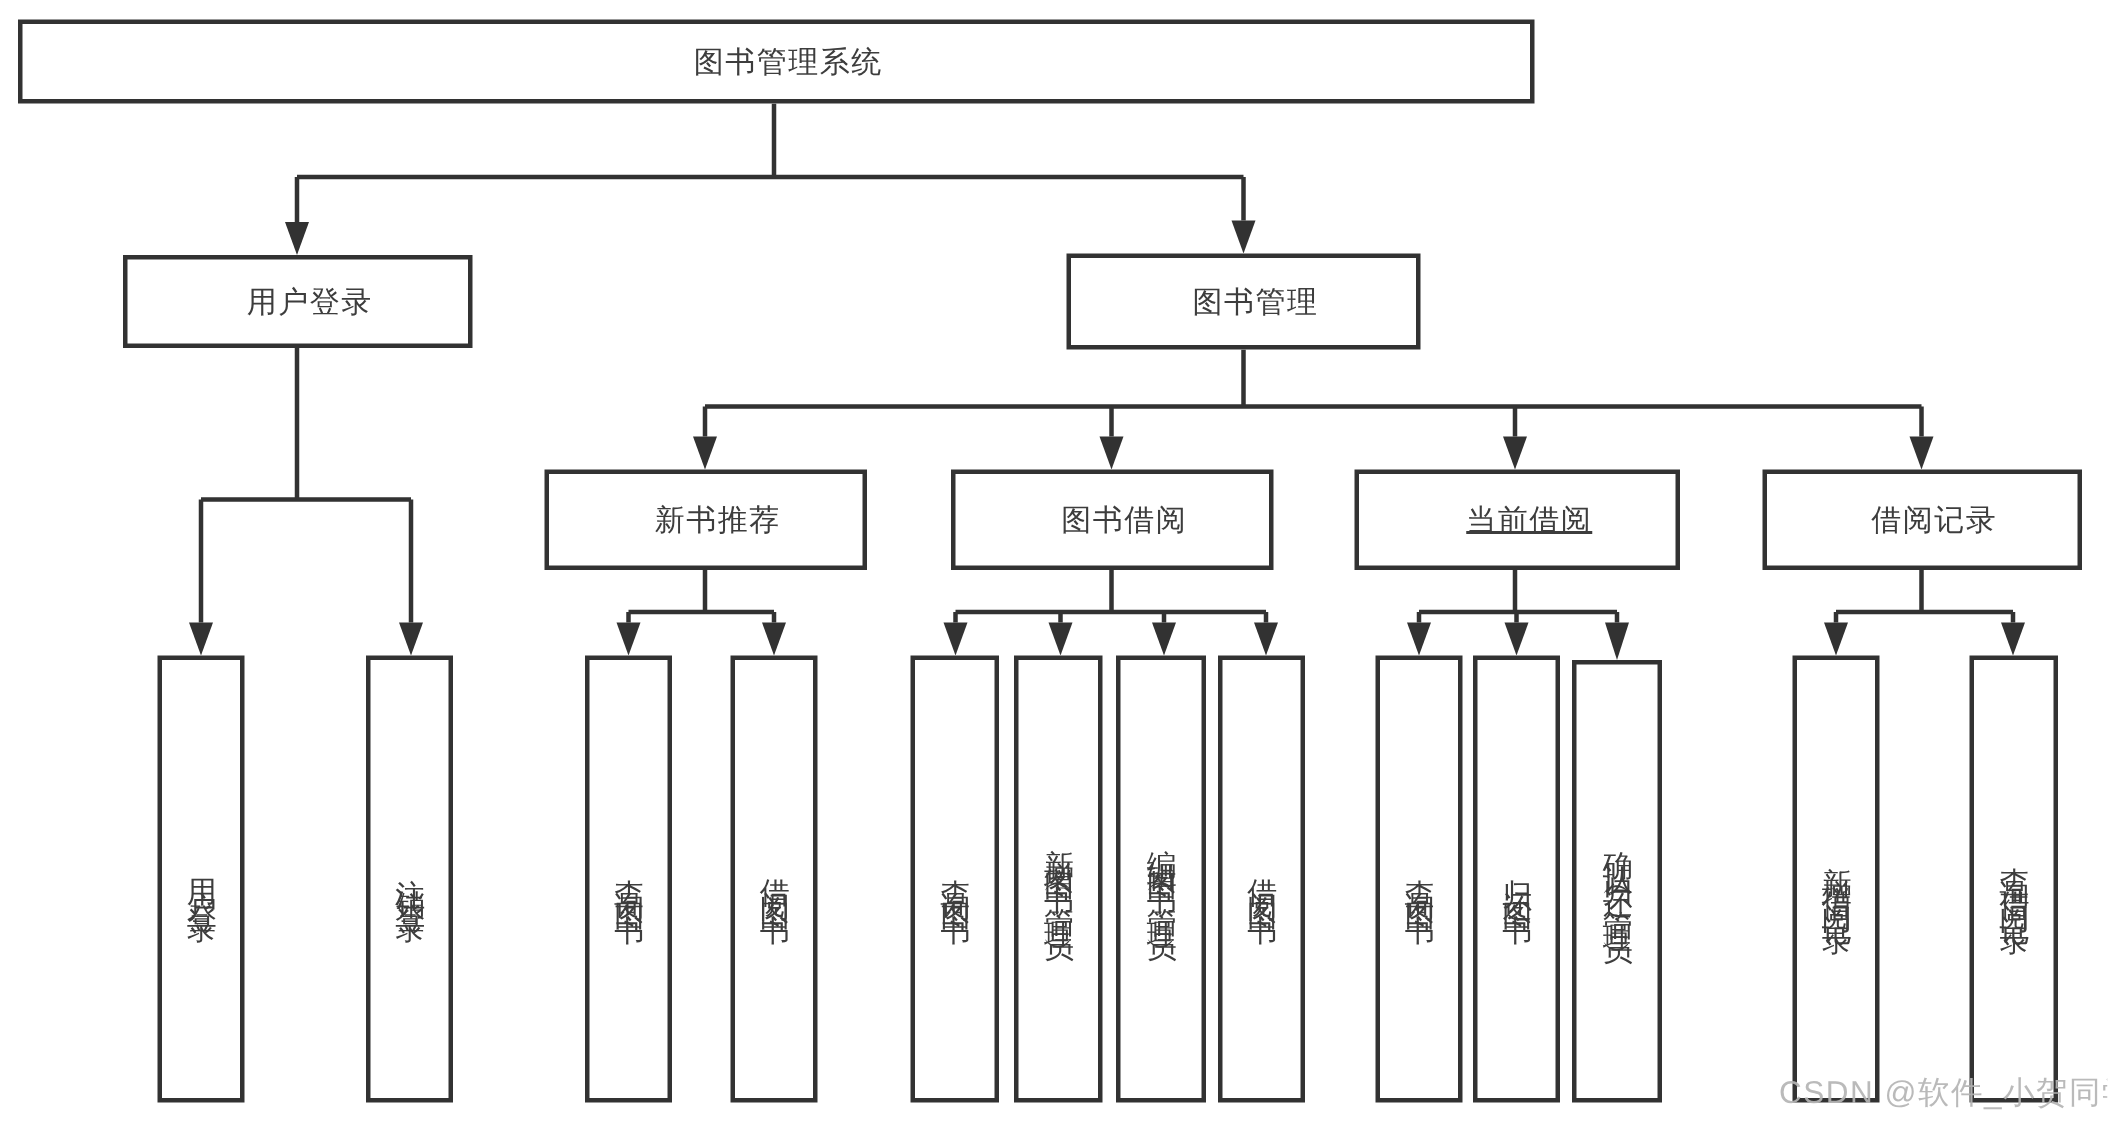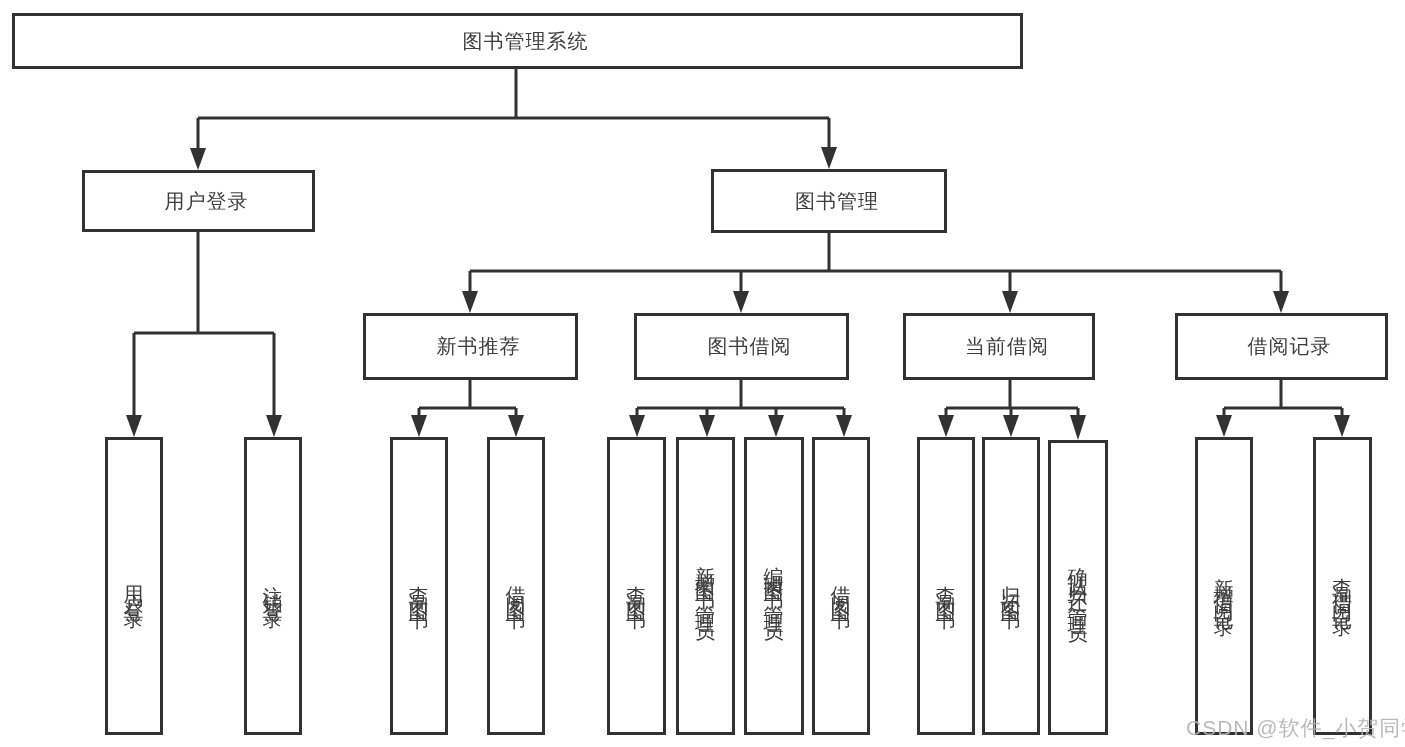--- a/index.html
+++ b/index.html
@@ -38,21 +38,21 @@
     white-space: nowrap;
   }
   
   #n-root   { left: 12px;  top: 13px;  width: 1011px; height: 56px; }
   
   #n-login  { left: 82px;  top: 170px; width: 233px; height: 62px; }
   #n-mgmt   { left: 711px; top: 169px; width: 236px; height: 64px; }
   
   #n-nb     { left: 363px;  top: 313px; width: 215px; height: 67px; }
   #n-bb     { left: 634px;  top: 313px; width: 215px; height: 67px; }
-  #n-cb     { left: 903px;  top: 313px; width: 192px; height: 67px; }
+  #n-cb     { left: 903px;  top: 313px; width: 217px; height: 67px; text-decoration: underline; }
   #n-br     { left: 1175px; top: 313px; width: 213px; height: 67px; }
   
   #l-login1 { left: 105px;  top: 437px; width: 58px; height: 298px; }
   #l-logout { left: 244px;  top: 437px; width: 58px; height: 298px; }
   #l-nb1    { left: 390px;  top: 437px; width: 58px; height: 298px; }
   #l-nb2    { left: 487px;  top: 437px; width: 58px; height: 298px; }
   #l-bb1    { left: 607px;  top: 437px; width: 59px; height: 298px; }
   #l-bb2    { left: 676px;  top: 437px; width: 59px; height: 298px; }
   #l-bb3    { left: 744px;  top: 437px; width: 60px; height: 298px; }
   #l-bb4    { left: 812px;  top: 437px; width: 58px; height: 298px; }

